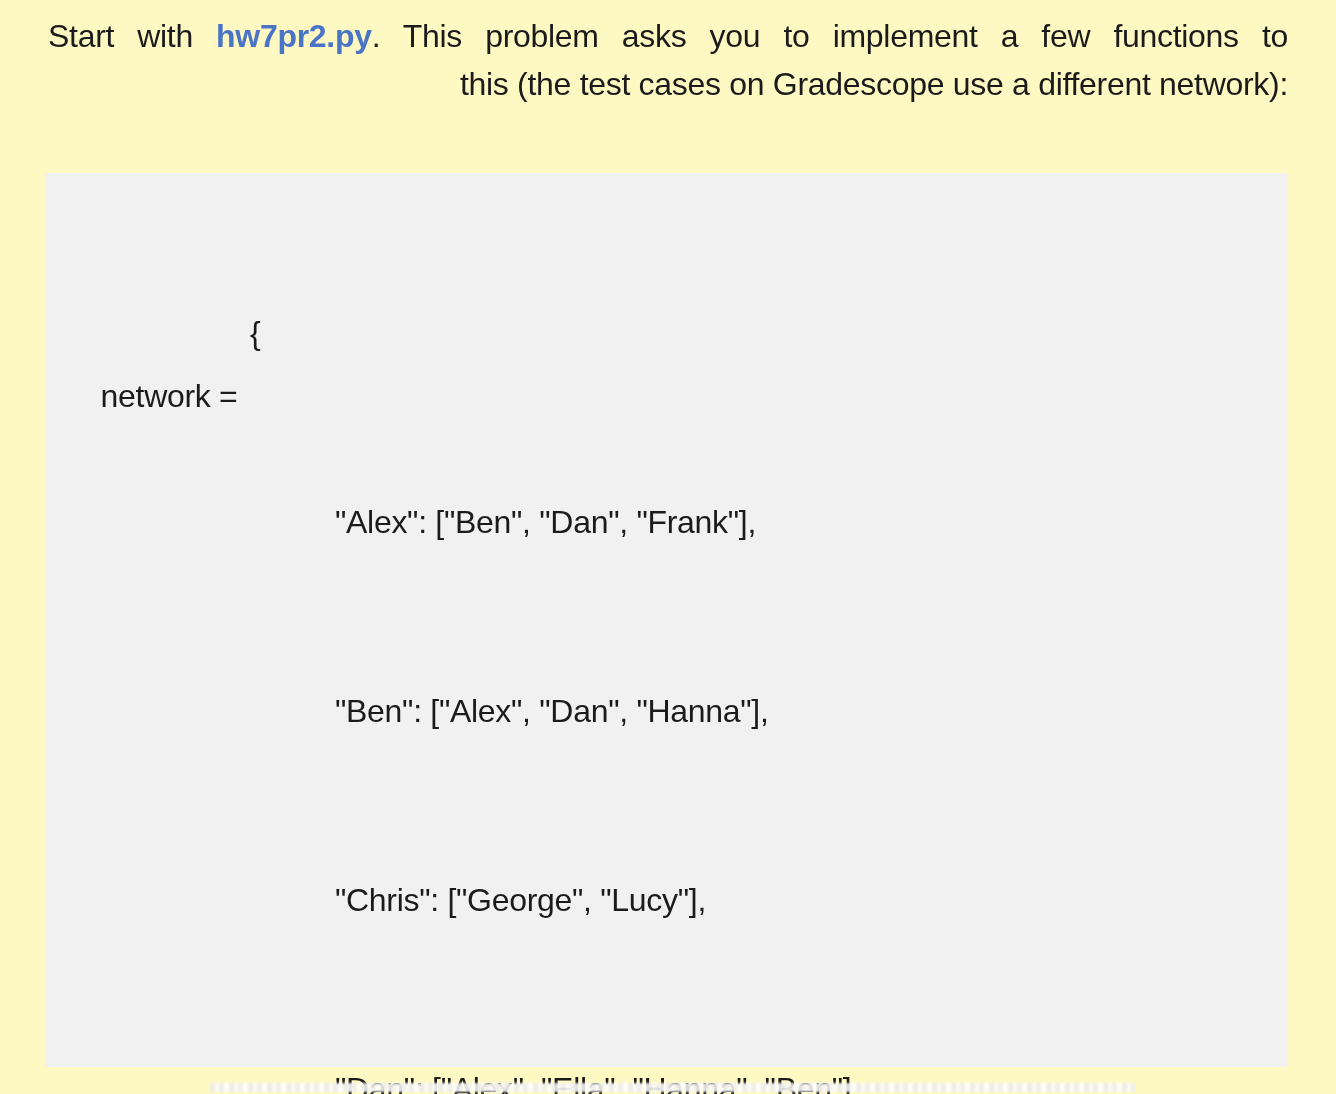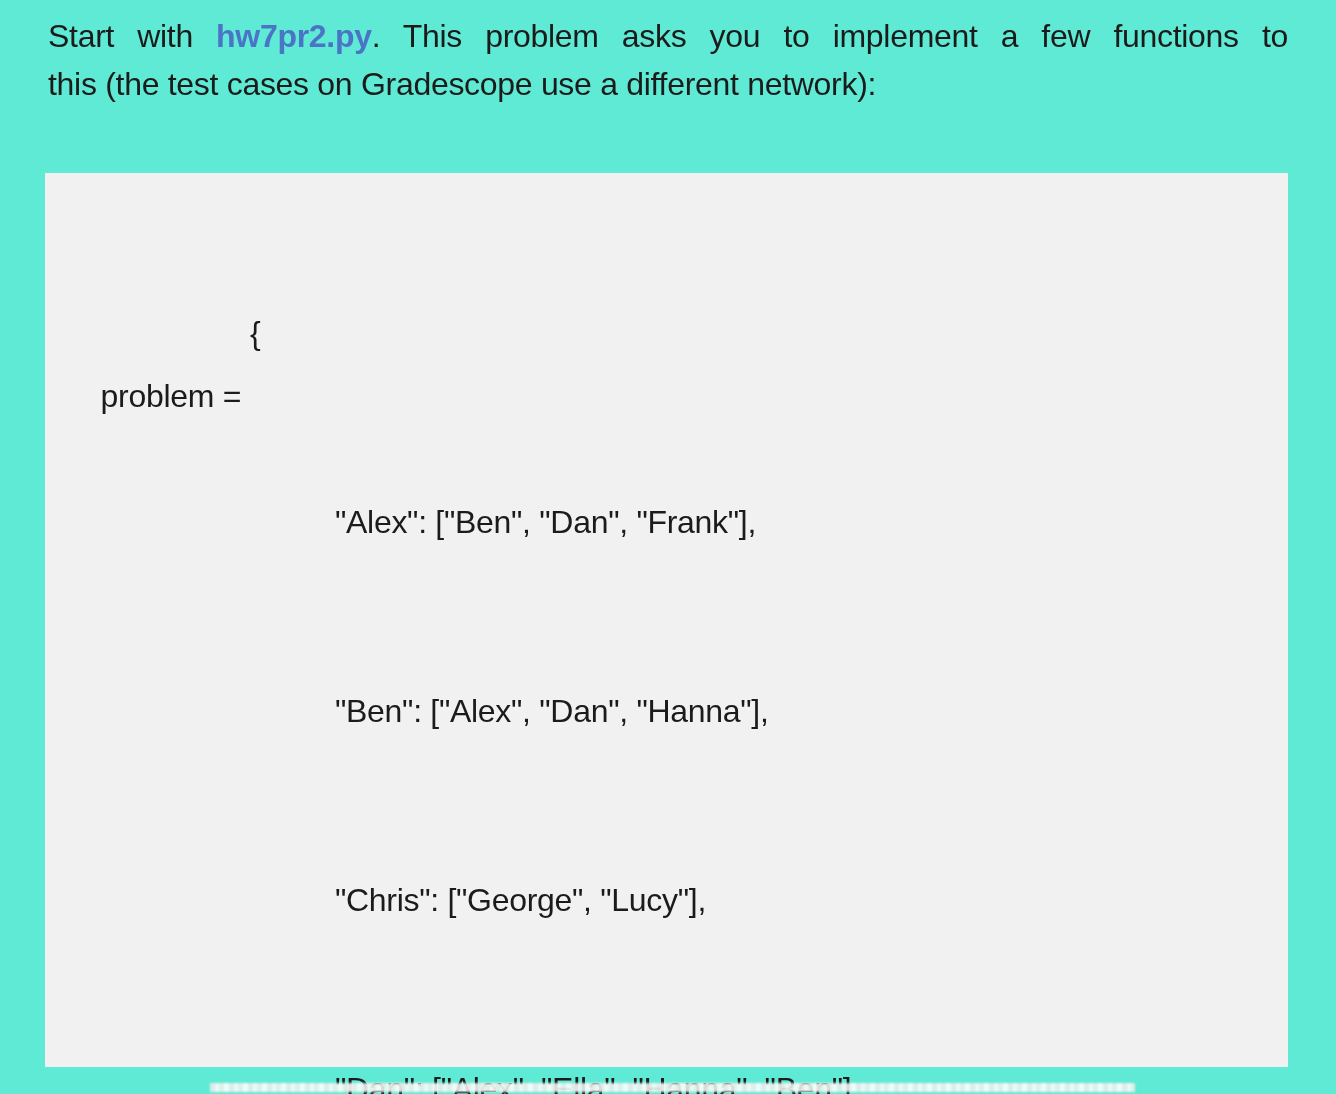--- a/index.html
+++ b/index.html
@@ -9,35 +9,36 @@
     width: 1336px;
     height: 1094px;
     overflow: hidden;
     font-family: "Liberation Sans", sans-serif;
     color: #1b1b1b;
   }
   .page {
     position: relative;
     width: 1336px;
     height: 1094px;
-    background: #5eead4;
+    background: #fef9c3;
   }
 
   
   .intro {
     position: absolute;
     left: 48px;
     top: 12px;
     width: 1240px;
     font-size: 32px;
     line-height: 48px;
     letter-spacing: -0.3px;
   }
   .para-line {
     white-space: nowrap;
+    text-align: right;
   }
   .para-line.justified {
     white-space: normal;
     text-align: justify;
     text-align-last: justify;
   }
   .filename {
     color: #4a74c6;
     font-weight: bold;
   }
@@ -95,21 +96,21 @@
 
 <div class="page">
 
   <div class="intro">
     <div class="para-line justified"><span>Start with </span><span class="filename">hw7pr2.py</span><span>. This problem asks you to implement a few functions to</span></div>
     <div class="para-line">this (the test cases on Gradescope use a different network):</div>
   </div>
 
   <div class="codeblock">
     <div class="code-first-line">
-      <span>problem =</span>
+      <span>network =</span>
       <span class="open-brace">{</span>
     </div>
     <div class="code-line">"Alex": ["Ben", "Dan", "Frank"],</div>
     <div class="code-line">"Ben": ["Alex", "Dan", "Hanna"],</div>
     <div class="code-line">"Chris": ["George", "Lucy"],</div>
     <div class="code-line">"Dan": ["Alex", "Ella", "Hanna", "Ben"],</div>
     
     
     
     

